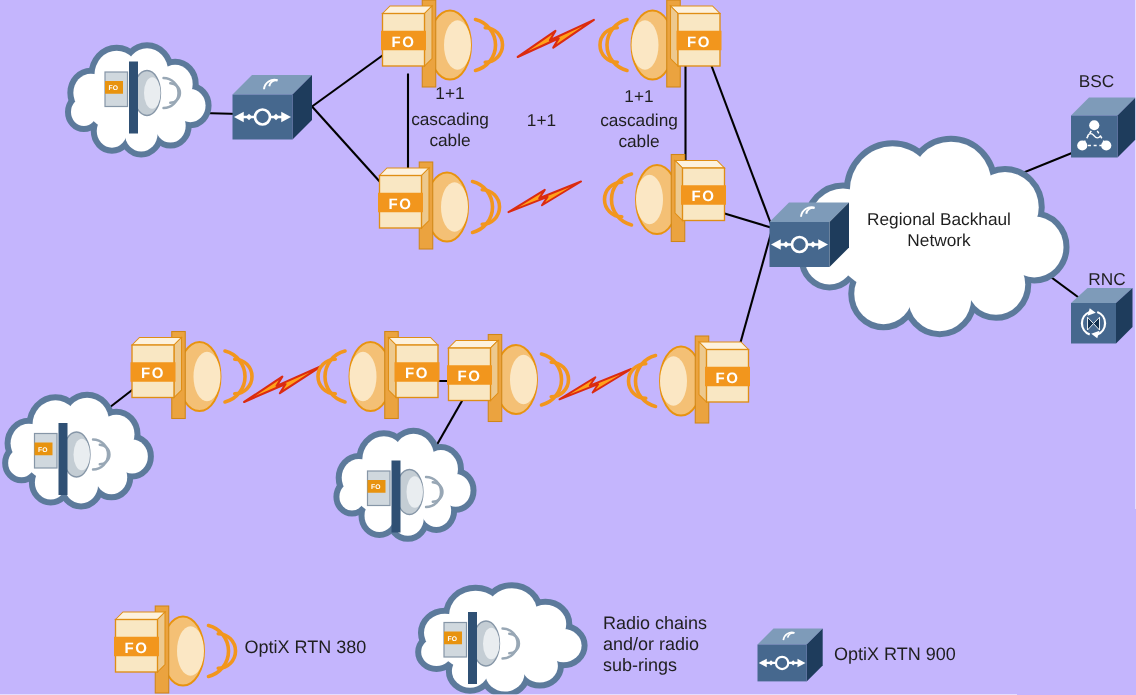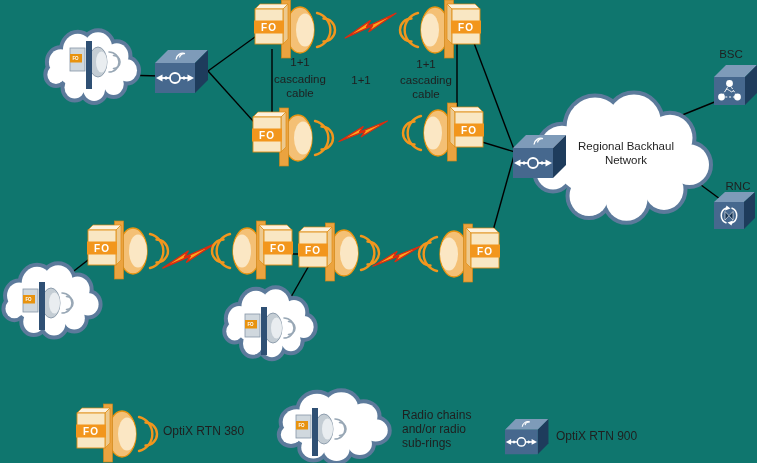--- a/index.html
+++ b/index.html
@@ -1,16 +1,16 @@
 <!DOCTYPE html>
 <html><head>
 <meta charset="utf-8">
 <style>
   html,body{margin:0;padding:0;background:#fff;}
-  #stage{position:relative;width:757px;height:463px;background:#0f766e;overflow:hidden;
+  #stage{position:relative;width:757px;height:463px;background:#c4b5fd;overflow:hidden;
          font-family:"Liberation Sans",sans-serif;}
   svg{display:block;}
   .lbl{font:11.5px "Liberation Sans",sans-serif;fill:#1f1f1f;text-anchor:middle;}
   .leg{font:12px "Liberation Sans",sans-serif;fill:#1f1f1f;text-anchor:start;}
   .fo{font:bold 10px "Liberation Sans",sans-serif;fill:#ffffff;text-anchor:middle;letter-spacing:1px;}
   .fos{font:bold 4.5px "Liberation Sans",sans-serif;fill:#ffffff;text-anchor:middle;}
   .conn{stroke:#000;stroke-width:1.4;}
 </style>
 </head>
 <body>

